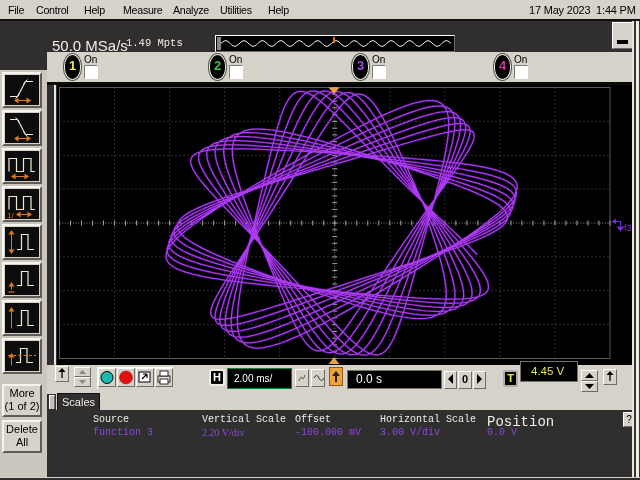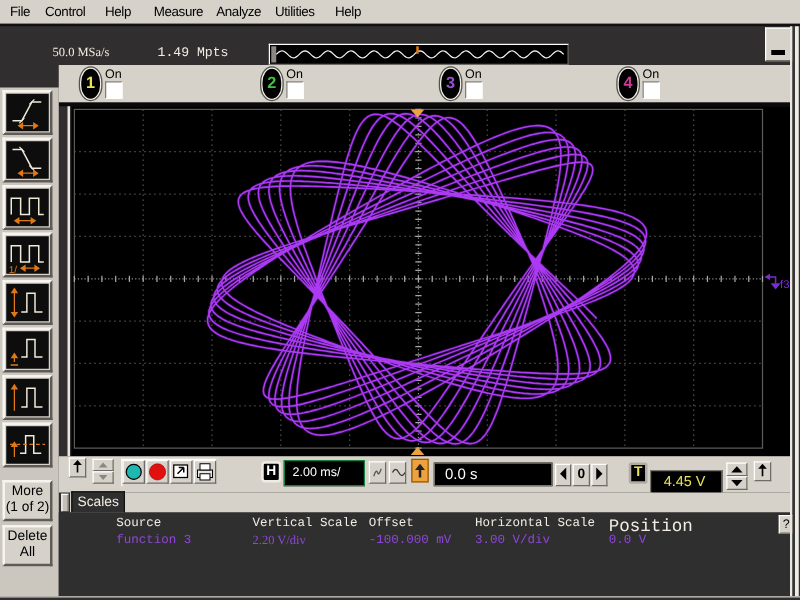--- a/index.html
+++ b/index.html
@@ -9,23 +9,24 @@
 .blk{background:#000;color:#fff}
 </style></head><body>
 <div class="abs" style="left:0;top:0;width:640px;height:19px;background:#d6d2ca">
     <span class="abs" style="left:8px;top:3.5px;font-size:10.7px;letter-spacing:-0.3px;color:#000">File</span>
     <span class="abs" style="left:36px;top:3.5px;font-size:10.7px;letter-spacing:-0.3px;color:#000">Control</span>
     <span class="abs" style="left:84px;top:3.5px;font-size:10.7px;letter-spacing:-0.3px;color:#000">Help</span>
     <span class="abs" style="left:123px;top:3.5px;font-size:10.7px;letter-spacing:-0.3px;color:#000">Measure</span>
     <span class="abs" style="left:173px;top:3.5px;font-size:10.7px;letter-spacing:-0.3px;color:#000">Analyze</span>
     <span class="abs" style="left:220px;top:3.5px;font-size:10.7px;letter-spacing:-0.3px;color:#000">Utilities</span>
     <span class="abs" style="left:268px;top:3.5px;font-size:10.7px;letter-spacing:-0.3px;color:#000">Help</span>
+    <span class="abs" style="left:529px;top:3.5px;font-size:11px;letter-spacing:-0.2px;color:#000">17 May 2023&nbsp;&nbsp;1:44 PM</span>
   </div>
 <div class="abs" style="left:0;top:19px;width:640px;height:2px;background:#111"></div>
-<div class="abs" style="left:42px;top:37px;font-family:Liberation Serif, serif;font-size:10px;color:#f2ede2">50.0 MSa/s</div>
+<div class="abs" style="left:52px;top:37px;font-family:Liberation Sans, sans-serif;font-size:15px;color:#f2ede2">50.0 MSa/s</div>
 <div class="abs" style="left:126px;top:37px;font-family:'Liberation Mono',monospace;font-size:10.5px;color:#f2ede2">1.49 Mpts</div>
 <div class="abs raised1" style="left:215px;top:35px;width:240px;height:17px;background:#000"></div>
 <div class="abs" style="left:217px;top:37px;width:4px;height:13px;background:#8a8782"></div>
 <svg class="abs" style="left:0;top:0" width="640" height="60">
     <path d="M221.0 43.5L222.0 42.6L223.0 41.7L224.0 41.1L225.0 40.8L226.0 40.7L227.0 41.0L228.0 41.6L229.0 42.4L230.0 43.3L231.0 44.3L232.0 45.1L233.0 45.8L234.0 46.2L235.0 46.3L236.0 46.1L237.0 45.5L238.0 44.8L239.0 43.9L240.0 42.9L241.0 42.0L242.0 41.3L243.0 40.9L244.0 40.7L245.0 40.9L246.0 41.3L247.0 42.0L248.0 42.9L249.0 43.9L250.0 44.8L251.0 45.5L252.0 46.1L253.0 46.3L254.0 46.2L255.0 45.8L256.0 45.1L257.0 44.3L258.0 43.3L259.0 42.4L260.0 41.6L261.0 41.0L262.0 40.7L263.0 40.8L264.0 41.1L265.0 41.7L266.0 42.6L267.0 43.5L268.0 44.4L269.0 45.3L270.0 45.9L271.0 46.2L272.0 46.3L273.0 46.0L274.0 45.4L275.0 44.6L276.0 43.7L277.0 42.7L278.0 41.9L279.0 41.2L280.0 40.8L281.0 40.7L282.0 40.9L283.0 41.5L284.0 42.2L285.0 43.1L286.0 44.1L287.0 45.0L288.0 45.7L289.0 46.1L290.0 46.3L291.0 46.1L292.0 45.7L293.0 45.0L294.0 44.1L295.0 43.1L296.0 42.2L297.0 41.5L298.0 40.9L299.0 40.7L300.0 40.8L301.0 41.2L302.0 41.9L303.0 42.7L304.0 43.7L305.0 44.6L306.0 45.4L307.0 46.0L308.0 46.3L309.0 46.2L310.0 45.9L311.0 45.3L312.0 44.4L313.0 43.5L314.0 42.6L315.0 41.7L316.0 41.1L317.0 40.8L318.0 40.7L319.0 41.0L320.0 41.6L321.0 42.4L322.0 43.3L323.0 44.3L324.0 45.1L325.0 45.8L326.0 46.2L327.0 46.3L328.0 46.1L329.0 45.5L330.0 44.8L331.0 43.9L332.0 42.9L333.0 42.0L334.0 41.3L335.0 40.9L336.0 40.7L337.0 40.9L338.0 41.3L339.0 42.0L340.0 42.9L341.0 43.9L342.0 44.8L343.0 45.5L344.0 46.1L345.0 46.3L346.0 46.2L347.0 45.8L348.0 45.1L349.0 44.3L350.0 43.3L351.0 42.4L352.0 41.6L353.0 41.0L354.0 40.7L355.0 40.8L356.0 41.1L357.0 41.7L358.0 42.6L359.0 43.5L360.0 44.4L361.0 45.3L362.0 45.9L363.0 46.2L364.0 46.3L365.0 46.0L366.0 45.4L367.0 44.6L368.0 43.7L369.0 42.7L370.0 41.9L371.0 41.2L372.0 40.8L373.0 40.7L374.0 40.9L375.0 41.5L376.0 42.2L377.0 43.1L378.0 44.1L379.0 45.0L380.0 45.7L381.0 46.1L382.0 46.3L383.0 46.1L384.0 45.7L385.0 45.0L386.0 44.1L387.0 43.1L388.0 42.2L389.0 41.5L390.0 40.9L391.0 40.7L392.0 40.8L393.0 41.2L394.0 41.9L395.0 42.7L396.0 43.7L397.0 44.6L398.0 45.4L399.0 46.0L400.0 46.3L401.0 46.2L402.0 45.9L403.0 45.3L404.0 44.4L405.0 43.5L406.0 42.6L407.0 41.7L408.0 41.1L409.0 40.8L410.0 40.7L411.0 41.0L412.0 41.6L413.0 42.4L414.0 43.3L415.0 44.3L416.0 45.1L417.0 45.8L418.0 46.2L419.0 46.3L420.0 46.1L421.0 45.5L422.0 44.8L423.0 43.9L424.0 42.9L425.0 42.0L426.0 41.3L427.0 40.9L428.0 40.7L429.0 40.9L430.0 41.3L431.0 42.0L432.0 42.9L433.0 43.9L434.0 44.8L435.0 45.5L436.0 46.1L437.0 46.3L438.0 46.2L439.0 45.8L440.0 45.1L441.0 44.3L442.0 43.3L443.0 42.4L444.0 41.6L445.0 41.0L446.0 40.7L447.0 40.8L448.0 41.1L449.0 41.7L450.0 42.6L451.0 43.5" stroke="#f2f2f2" stroke-width="1" fill="none"></path>
     <rect x="333" y="37" width="2" height="6" fill="#e07818"></rect>
   </svg>
 <div class="abs raised1" style="left:612px;top:22px;width:22px;height:27px">
     <div class="abs" style="left:4px;top:17px;width:11px;height:4px;background:#000"></div>
   </div>
@@ -207,21 +208,21 @@
     </svg></div>
 <div class="abs blk" style="left:347px;top:370px;width:95px;height:19px;border:1px solid #77746e;font-size:12px;line-height:17px;padding-left:8px">0.0 s</div>
 <div class="abs raised1" style="left:444px;top:371px;width:13px;height:18px;text-align:center"><svg width="9" height="14">
       <path d="M7 2 L2 7 L7 12 z" fill="#000"></path>
     </svg></div>
 <div class="abs raised1" style="left:458px;top:371px;width:14px;height:18px;text-align:center;font-size:11px;font-weight:bold;line-height:15px;color:#000">0</div>
 <div class="abs raised1" style="left:473px;top:371px;width:13px;height:18px;text-align:center"><svg width="9" height="14">
       <path d="M2 2 L7 7 L2 12 z" fill="#000"></path>
     </svg></div>
 <div class="abs" style="left:503px;top:370px;width:15px;height:17px;background:#000;border:2px solid #b0ada7;border-radius:2px;color:#e8e455;font-weight:bold;font-size:11px;text-align:center;line-height:12px">T</div>
-<div class="abs" style="left:520px;top:376px;width:58px;height:21px;background:#000;border:1px solid #77746e;font-size:11.5px;line-height:19px;padding-left:10px;color:#e8e455">4.45 V</div>
+<div class="abs" style="left:520px;top:361px;width:58px;height:21px;background:#000;border:1px solid #77746e;font-size:11.5px;line-height:19px;padding-left:10px;color:#e8e455">4.45 V</div>
 <div class="abs raised1" style="left:581px;top:370px;width:17px;height:11px">
     <svg width="15" height="9" style="display:block">
       <path d="M7.5 2 l-4.5 5 h9 z" fill="#000"></path>
     </svg>
   </div>
 <div class="abs raised1" style="left:581px;top:381px;width:17px;height:11px">
     <svg width="15" height="9" style="display:block">
       <path d="M7.5 7 l-4.5 -5 h9 z" fill="#000"></path>
     </svg>
   </div>

